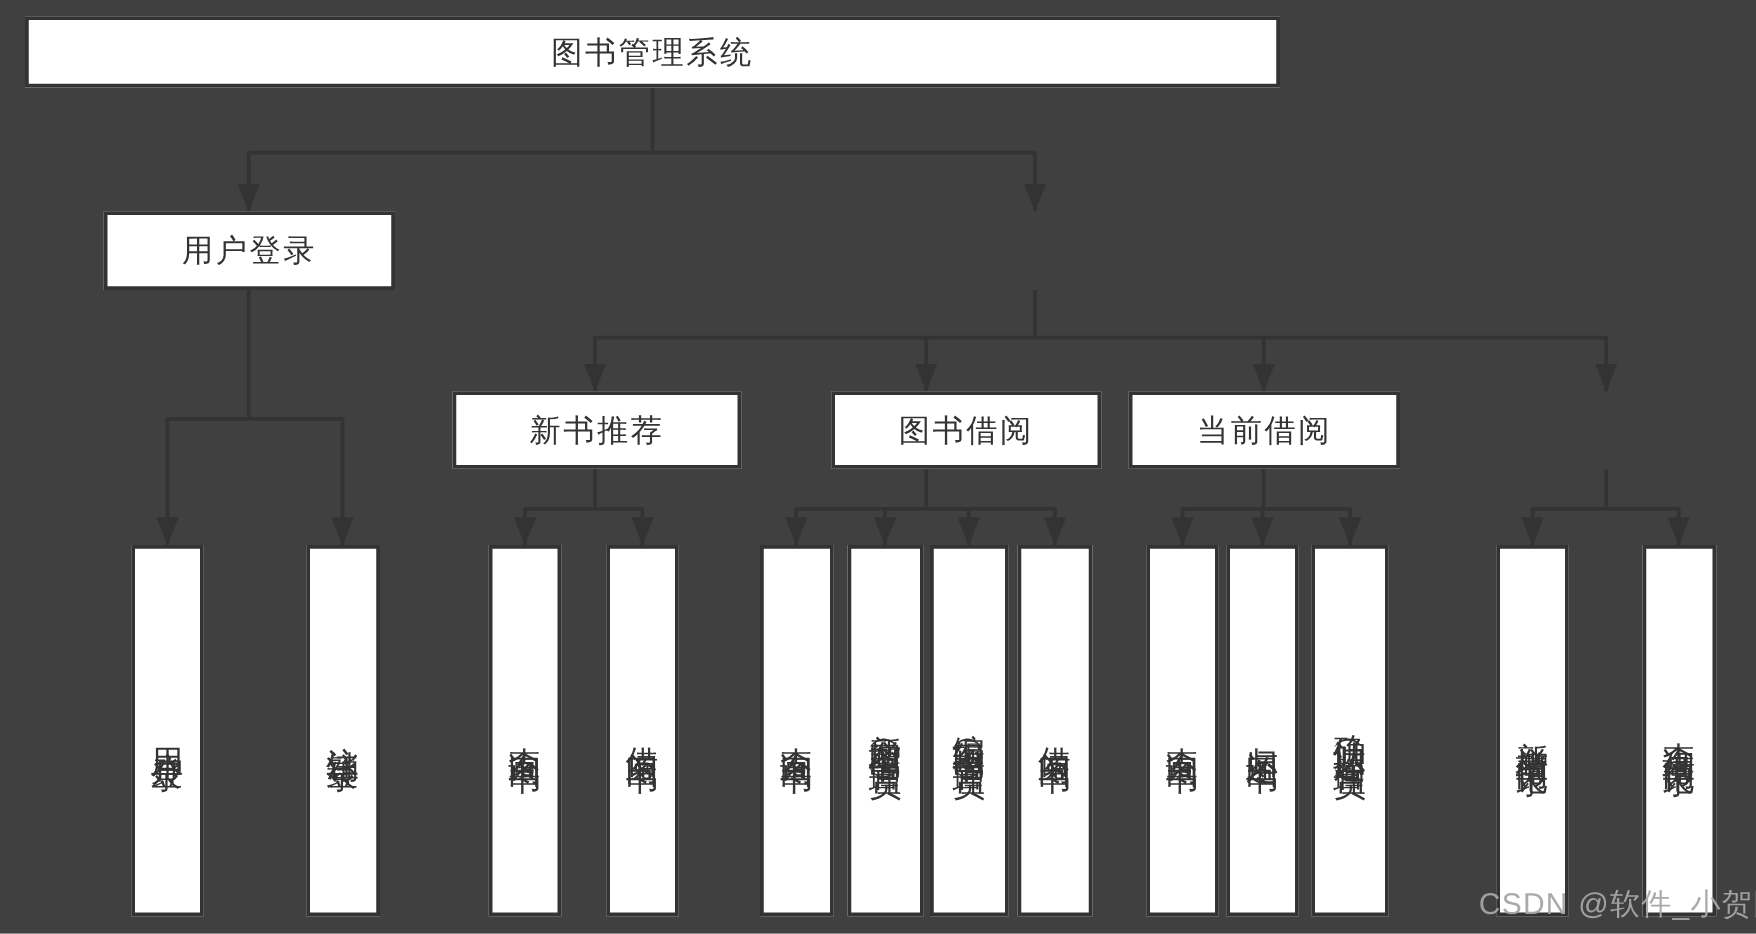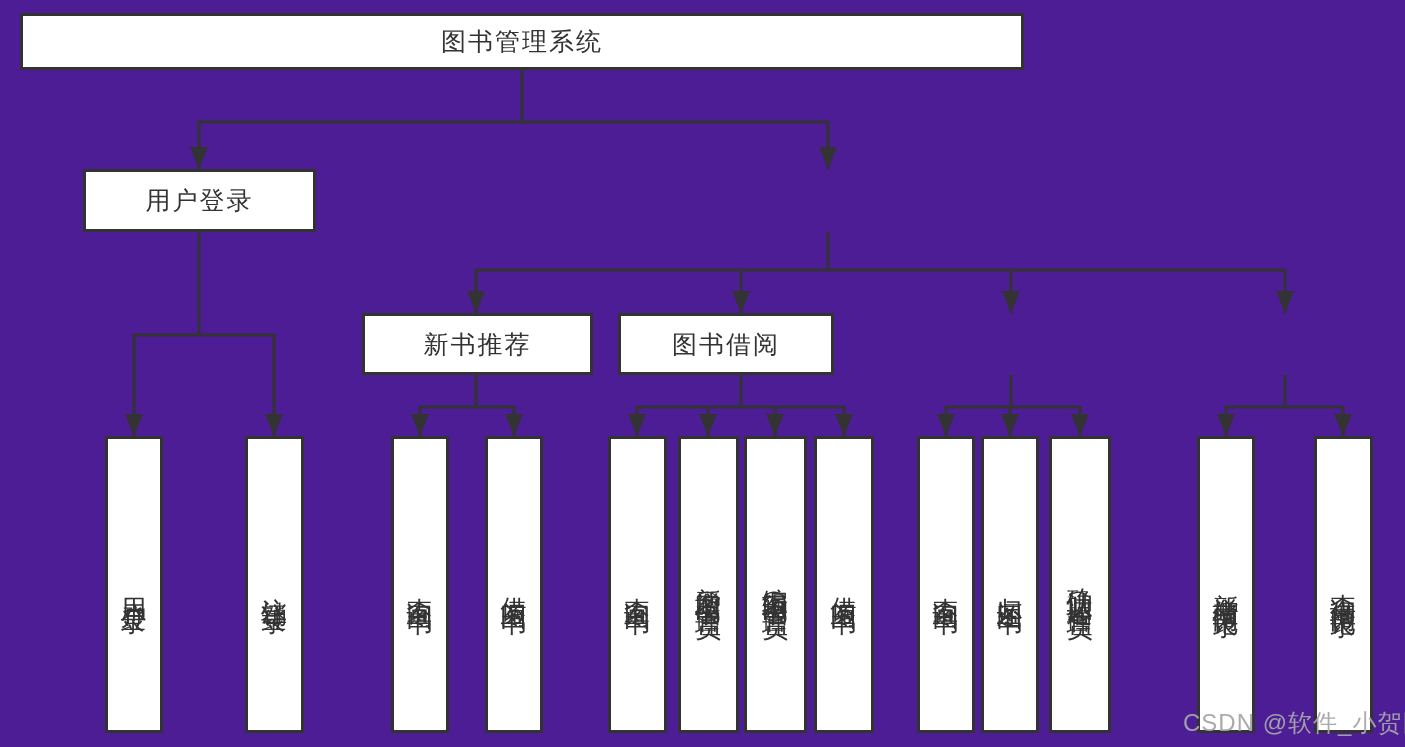--- a/index.html
+++ b/index.html
@@ -1,19 +1,19 @@
 <!DOCTYPE html>
 <html><head>
 <meta charset="utf-8">
 <style>
   html,body{margin:0;padding:0;background:#ffffff;}
   #canvas{
     position:relative;
     width:1405px;height:747px;
-    background:#4c1d95;
+    background:#404040;
     overflow:hidden;
     font-family:"Liberation Sans","DejaVu Sans",sans-serif;
     color:#333333;
   }
   #wires{position:absolute;left:0;top:0;width:1405px;height:747px;}
   .node{
     position:absolute;
     box-sizing:border-box;
     background:#ffffff;
     border:3px solid #333333;
@@ -36,21 +36,21 @@
     white-space:normal;
     line-height:1;
   }
   
   #n-root{left:20px;top:13px;width:1004px;height:57px;}
   
   #n-user-login{left:83px;top:169px;width:233px;height:63px;}
   #n-book-mgmt{left:712px;top:169px;width:233px;height:63px;}
   
   #n-new-book-rec{left:362px;top:313px;width:231px;height:62px;}
-  #n-book-borrow{left:618px;top:313px;width:216px;height:62px;}
+  #n-book-borrow{left:665px;top:313px;width:216px;height:62px;}
   #n-current-borrow{left:903px;top:313px;width:217px;height:62px;}
   #n-borrow-records{left:1177px;top:313px;width:217px;height:62px;}
   
   #n-ul-login{left:105px;top:436px;width:58px;height:297px;}
   #n-ul-logout{left:245px;top:436px;width:59px;height:297px;}
   #n-nb-query{left:391px;top:436px;width:58px;height:297px;}
   #n-nb-borrow{left:485px;top:436px;width:58px;height:297px;}
   #n-bb-query{left:608px;top:436px;width:59px;height:297px;}
   #n-bb-add{left:678px;top:436px;width:61px;height:297px;}
   #n-bb-edit{left:744px;top:436px;width:63px;height:297px;}
@@ -126,20 +126,23 @@
   <div class="node" id="n-user-login">
     <span class="lbl">用户登录</span>
   </div>
 
   <div class="node" id="n-new-book-rec">
     <span class="lbl">新书推荐</span>
   </div>
   <div class="node" id="n-book-borrow">
     <span class="lbl">图书借阅</span>
   </div>
+  <div class="node" id="n-current-borrow">
+    <span class="lbl">当前借阅</span>
+  </div>
 
   <div class="node v" id="n-ul-login">
     <span class="lbl">用户登录</span>
   </div>
   <div class="node v" id="n-ul-logout">
     <span class="lbl">注销登录</span>
   </div>
 
   <div class="node v" id="n-nb-query">
     <span class="lbl">查询图书</span>

